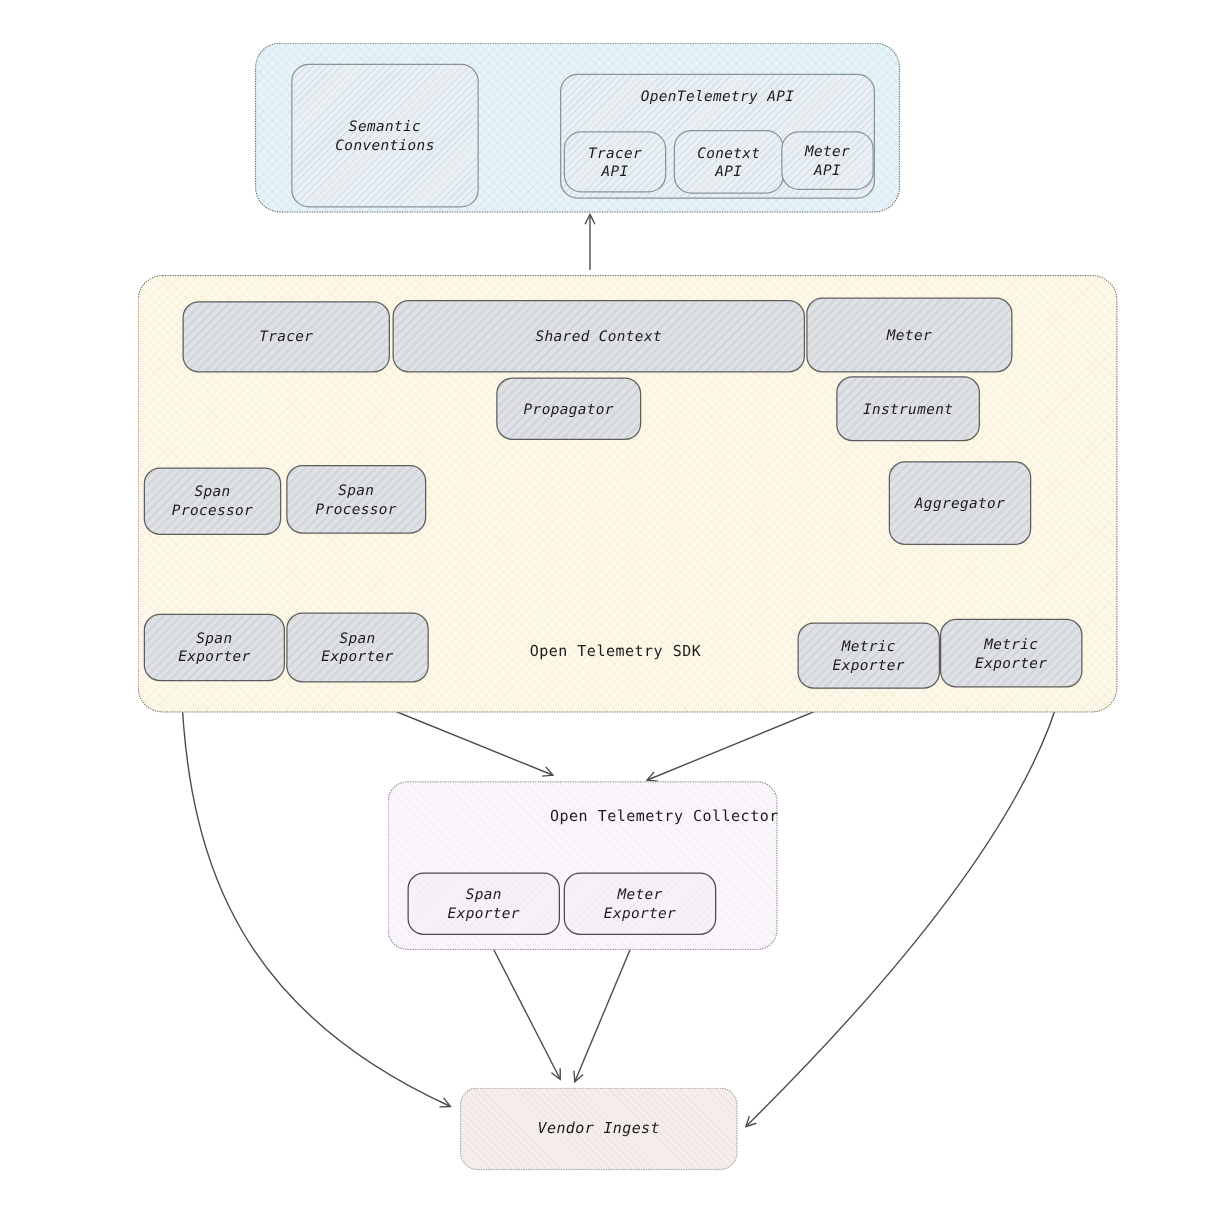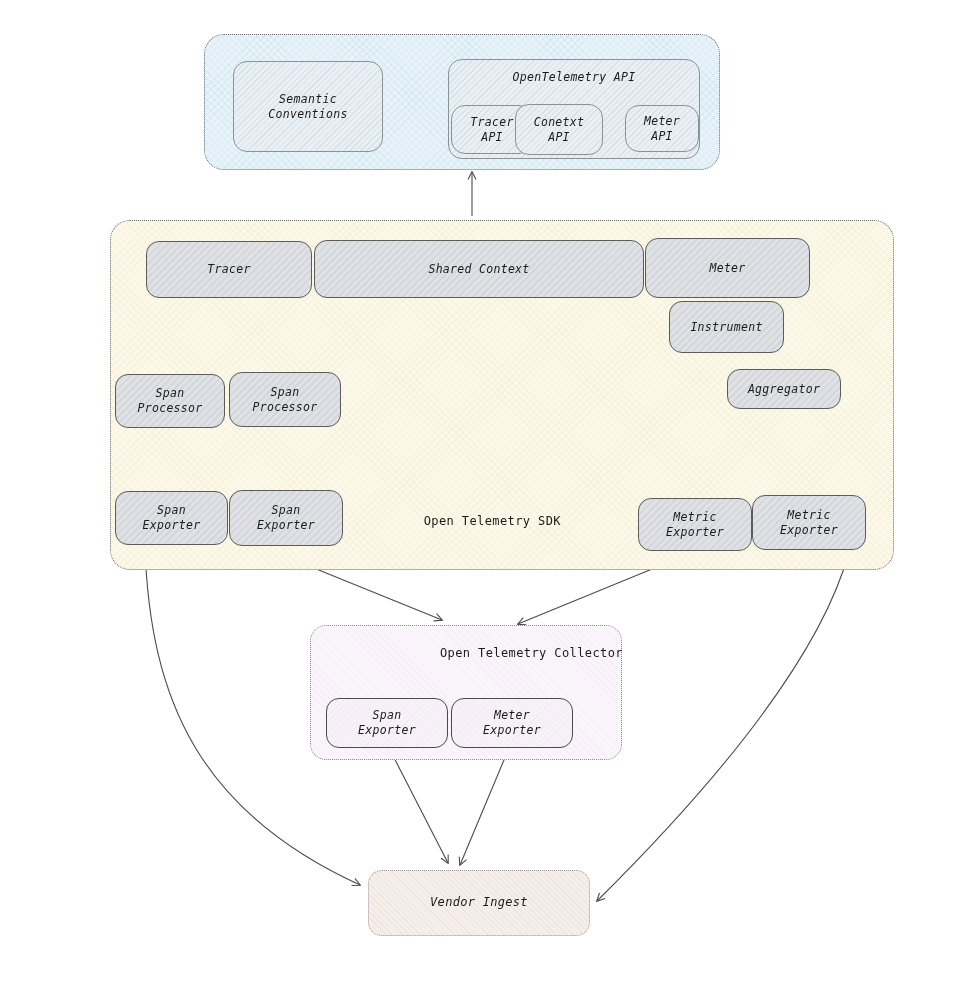--- a/index.html
+++ b/index.html
@@ -89,55 +89,58 @@
   <path d="M804,471 L826,489" marker-end="url(#arr)"></path>
   <path d="M145,547 C150,700 200,812 360,885" marker-end="url(#arr)"></path>
   <path d="M262,547 L442,620" marker-end="url(#arr)"></path>
   <path d="M696,551 L518,624" marker-end="url(#arr)"></path>
   <path d="M849,552 Q812,688 597,901" marker-end="url(#arr)"></path>
   <path d="M389,748 L448,863" marker-end="url(#arr)"></path>
   <path d="M509,748 L460,865" marker-end="url(#arr)"></path>
 </svg>
 
 <div class="container api-container">
-  <div class="node blue" style="left:28px;top:26px;width:150px;height:91px">
+  <div class="node blue" style="left:28px;top:16px;width:150px;height:115px">
     <span class="lbl">Semantic
 Conventions</span>
   </div>
   <div class="node blue" style="left:243px;top:24px;width:252px;height:100px;align-items:flex-start">
     <span class="lbl" style="margin-top:10px">OpenTelemetry API</span>
   </div>
   <div class="node blue" style="left:246px;top:70px;width:82px;height:49px">
     <span class="lbl">Tracer
 API</span>
   </div>
-  <div class="node blue" style="left:310px;top:69px;width:88px;height:51px">
+  <div class="node blue" style="left:334px;top:69px;width:88px;height:51px">
     <span class="lbl">Conetxt
 API</span>
   </div>
   <div class="node blue" style="left:420px;top:70px;width:74px;height:47px">
     <span class="lbl">Meter
 API</span>
   </div>
 </div>
 
 <div class="container sdk-container">
   <div class="node gray" style="left:35px;top:20px;width:166px;height:57px">
     <span class="lbl">Tracer</span>
   </div>
   <div class="node gray" style="left:203px;top:19px;width:330px;height:58px">
     <span class="lbl">Shared Context</span>
   </div>
   <div class="node gray" style="left:534px;top:17px;width:165px;height:60px">
     <span class="lbl">Meter</span>
   </div>
+  <div class="node gray" style="left:286px;top:81px;width:116px;height:50px">
+    <span class="lbl">Propagator</span>
+  </div>
   <div class="node gray" style="left:558px;top:80px;width:115px;height:52px">
     <span class="lbl">Instrument</span>
   </div>
-  <div class="node gray" style="left:616px;top:148px;width:114px;height:40px">
+  <div class="node gray" style="left:600px;top:148px;width:114px;height:67px">
     <span class="lbl">Aggregator</span>
   </div>
   <div class="node gray" style="left:4px;top:153px;width:110px;height:54px">
     <span class="lbl">Span
 Processor</span>
   </div>
   <div class="node gray" style="left:118px;top:151px;width:112px;height:55px">
     <span class="lbl">Span
 Processor</span>
   </div>

